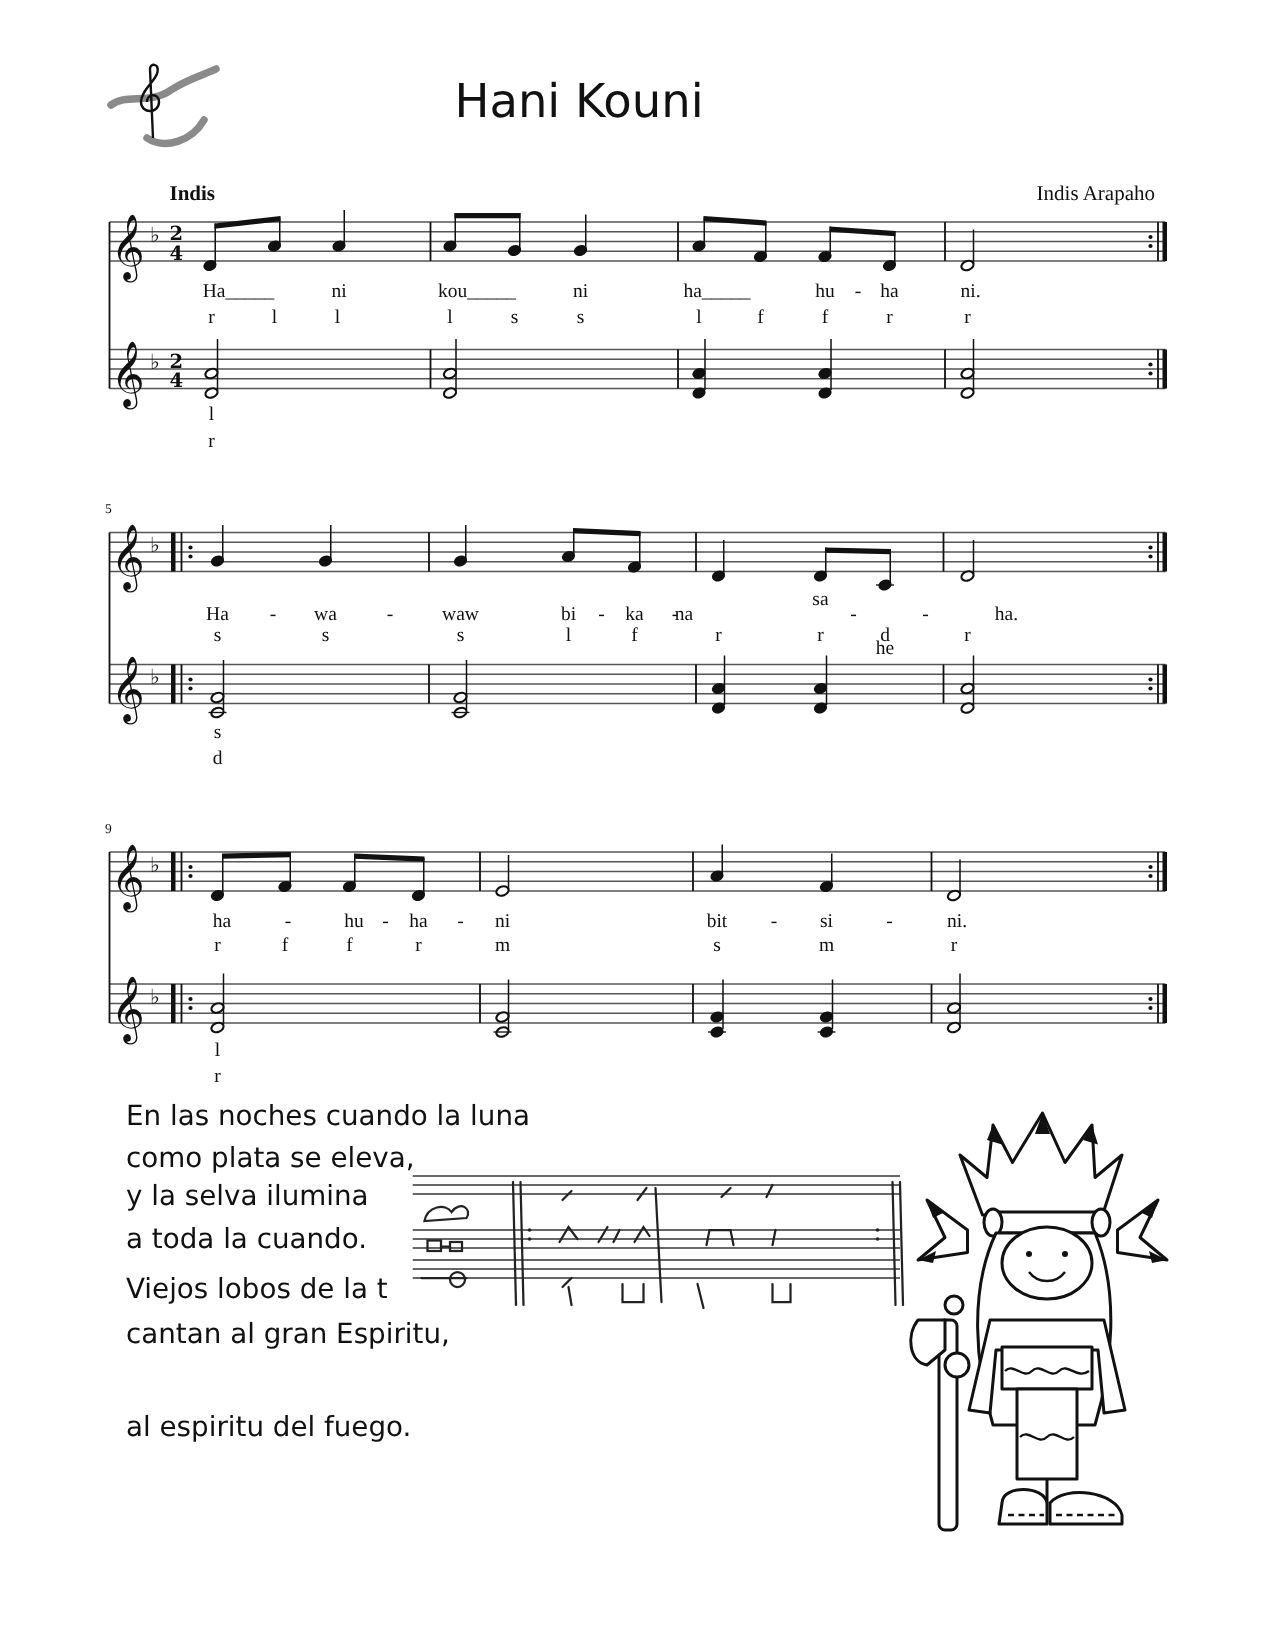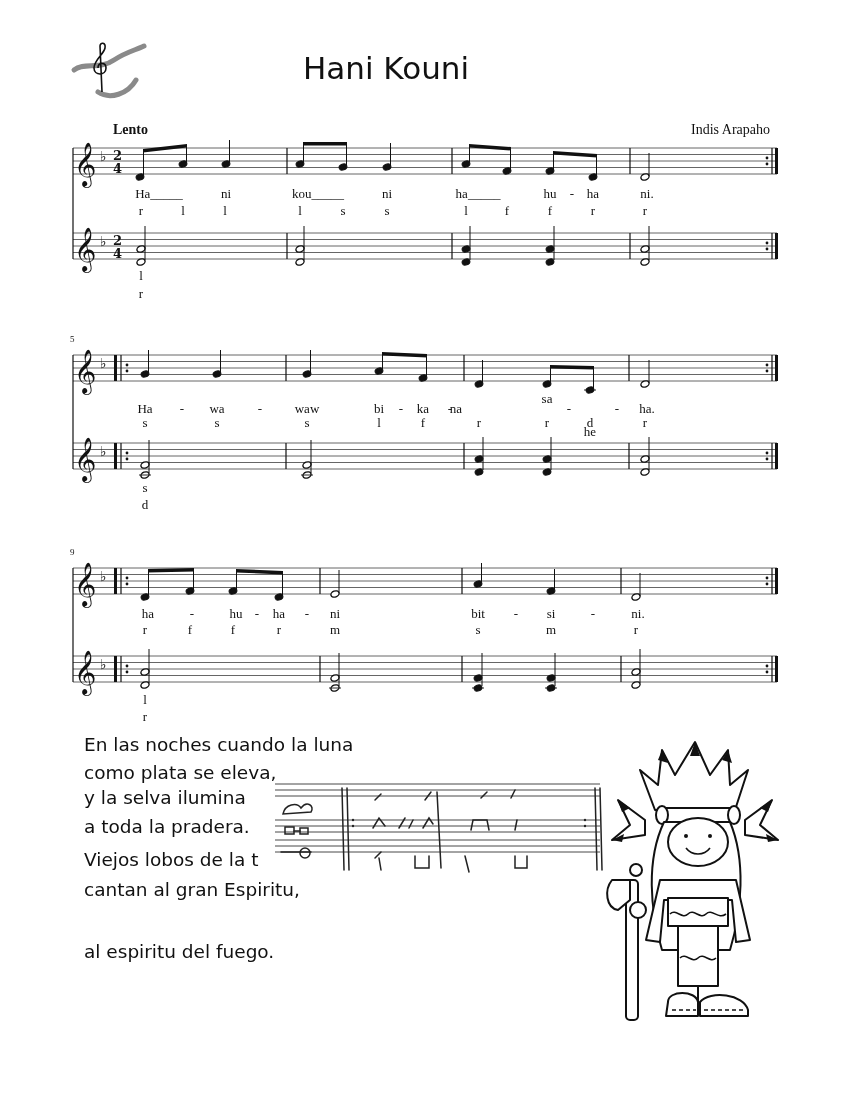--- a/index.html
+++ b/index.html
@@ -18,21 +18,21 @@
 <body>
 
 <div class="abs" style="left:70px;top:40px;width:80px;height:60px;">
   <svg width="80" height="60" viewBox="0 0 80 60" style="position:absolute;left:0;top:0;">
     <path d="M4,30 C14,22 30,30 44,20 C56,12 66,10 74,6" stroke="#8a8a8a" stroke-width="5" fill="none" stroke-linecap="round"></path>
     <path d="M28,52 C40,60 58,54 66,40" stroke="#8a8a8a" stroke-width="5" fill="none" stroke-linecap="round"></path>
     <path d="M32,52 L30,6 C30,2 36,2 35,8 C34,14 24,20 24,28 C24,36 36,36 36,28 C36,22 28,22 28,28" stroke="#111" stroke-width="1.6" fill="none"></path>
   </svg>
 </div>
 <div class="abs title">Hani Kouni</div>
-<div class="abs tempo">Lento</div>
+<div class="abs tempo">Indis</div>
 <div class="abs composer">Indis Arapaho</div>
 
 <svg width="850" height="1100">
   <defs>
     <g id="staff5">
       <line x1="0" y1="0" x2="1" y2="0"></line>
     </g>
   </defs>
   <g stroke="#555" stroke-width="0.9">
 
@@ -343,21 +343,21 @@
   <div class="abs lyric" style="left:307px;top:401px;">waw</div>
   <div class="abs lyric" style="left:379px;top:401px;text-align:right;">bi</div>
   <div class="abs lyric" style="left:401px;top:401px;">-</div>
   <div class="abs lyric" style="left:423px;top:401px;">ka</div>
   <div class="abs lyric" style="left:450px;top:401px;">-</div>
   <div class="abs lyric" style="left:456px;top:401px;">na</div>
   <div class="abs lyric" style="left:547px;top:391px;">sa</div>
   <div class="abs lyric" style="left:569px;top:401px;">-</div>
   <div class="abs lyric" style="left:590px;top:401px;margin-top:23px;">he</div>
   <div class="abs lyric" style="left:617px;top:401px;">-</div>
-  <div class="abs lyric" style="left:647px;top:401px;">ha.</div>
+  <div class="abs lyric" style="left:671px;top:401px;">ha.</div>
 </div>
 <div>
   <div class="abs sol" style="left:145px;top:415px;">s</div>
   <div class="abs sol" style="left:217px;top:415px;">s</div>
   <div class="abs sol" style="left:307px;top:415px;">s</div>
   <div class="abs sol" style="left:379px;top:415px;">l</div>
   <div class="abs sol" style="left:423px;top:415px;">f</div>
   <div class="abs sol" style="left:479px;top:415px;">r</div>
   <div class="abs sol" style="left:547px;top:415px;">r</div>
   <div class="abs sol" style="left:590px;top:415px;">d</div>
@@ -434,21 +434,21 @@
       <circle cx="310" cy="40" r="1.2"></circle>
         <circle cx="310" cy="46" r="1.2"></circle>
     </g>
   </svg>
 </div>
 
 <div>
   <div class="abs verse" style="top:736px;">En las noches cuando la luna</div>
   <div class="abs verse" style="top:764px;">como plata se eleva,</div>
   <div class="abs verse" style="top:789px;">y la selva ilumina</div>
-  <div class="abs verse" style="top:818px;">a toda la pradera.</div>
+  <div class="abs verse" style="top:818px;">a toda la cuando.</div>
   <div class="abs verse" style="top:851px;">Viejos lobos de la t</div>
   <div class="abs verse" style="top:881px;">cantan al gran Espiritu,</div>
   <div class="abs verse" style="top:927px;margin-top:16px;">al espiritu del fuego.</div>
 </div>
 
 <div class="abs" style="left:600px;top:730px;width:190px;height:300px;">
   <svg width="190" height="300" viewBox="0 0 190 300">
     <g stroke="#111" stroke-width="2" fill="#fff" stroke-linejoin="round">
 
       <path d="M55,80 L40,40 L58,55 L62,20 L75,45 L95,12 L110,45 L128,20 L130,55 L148,40 L135,80 Z"></path>

